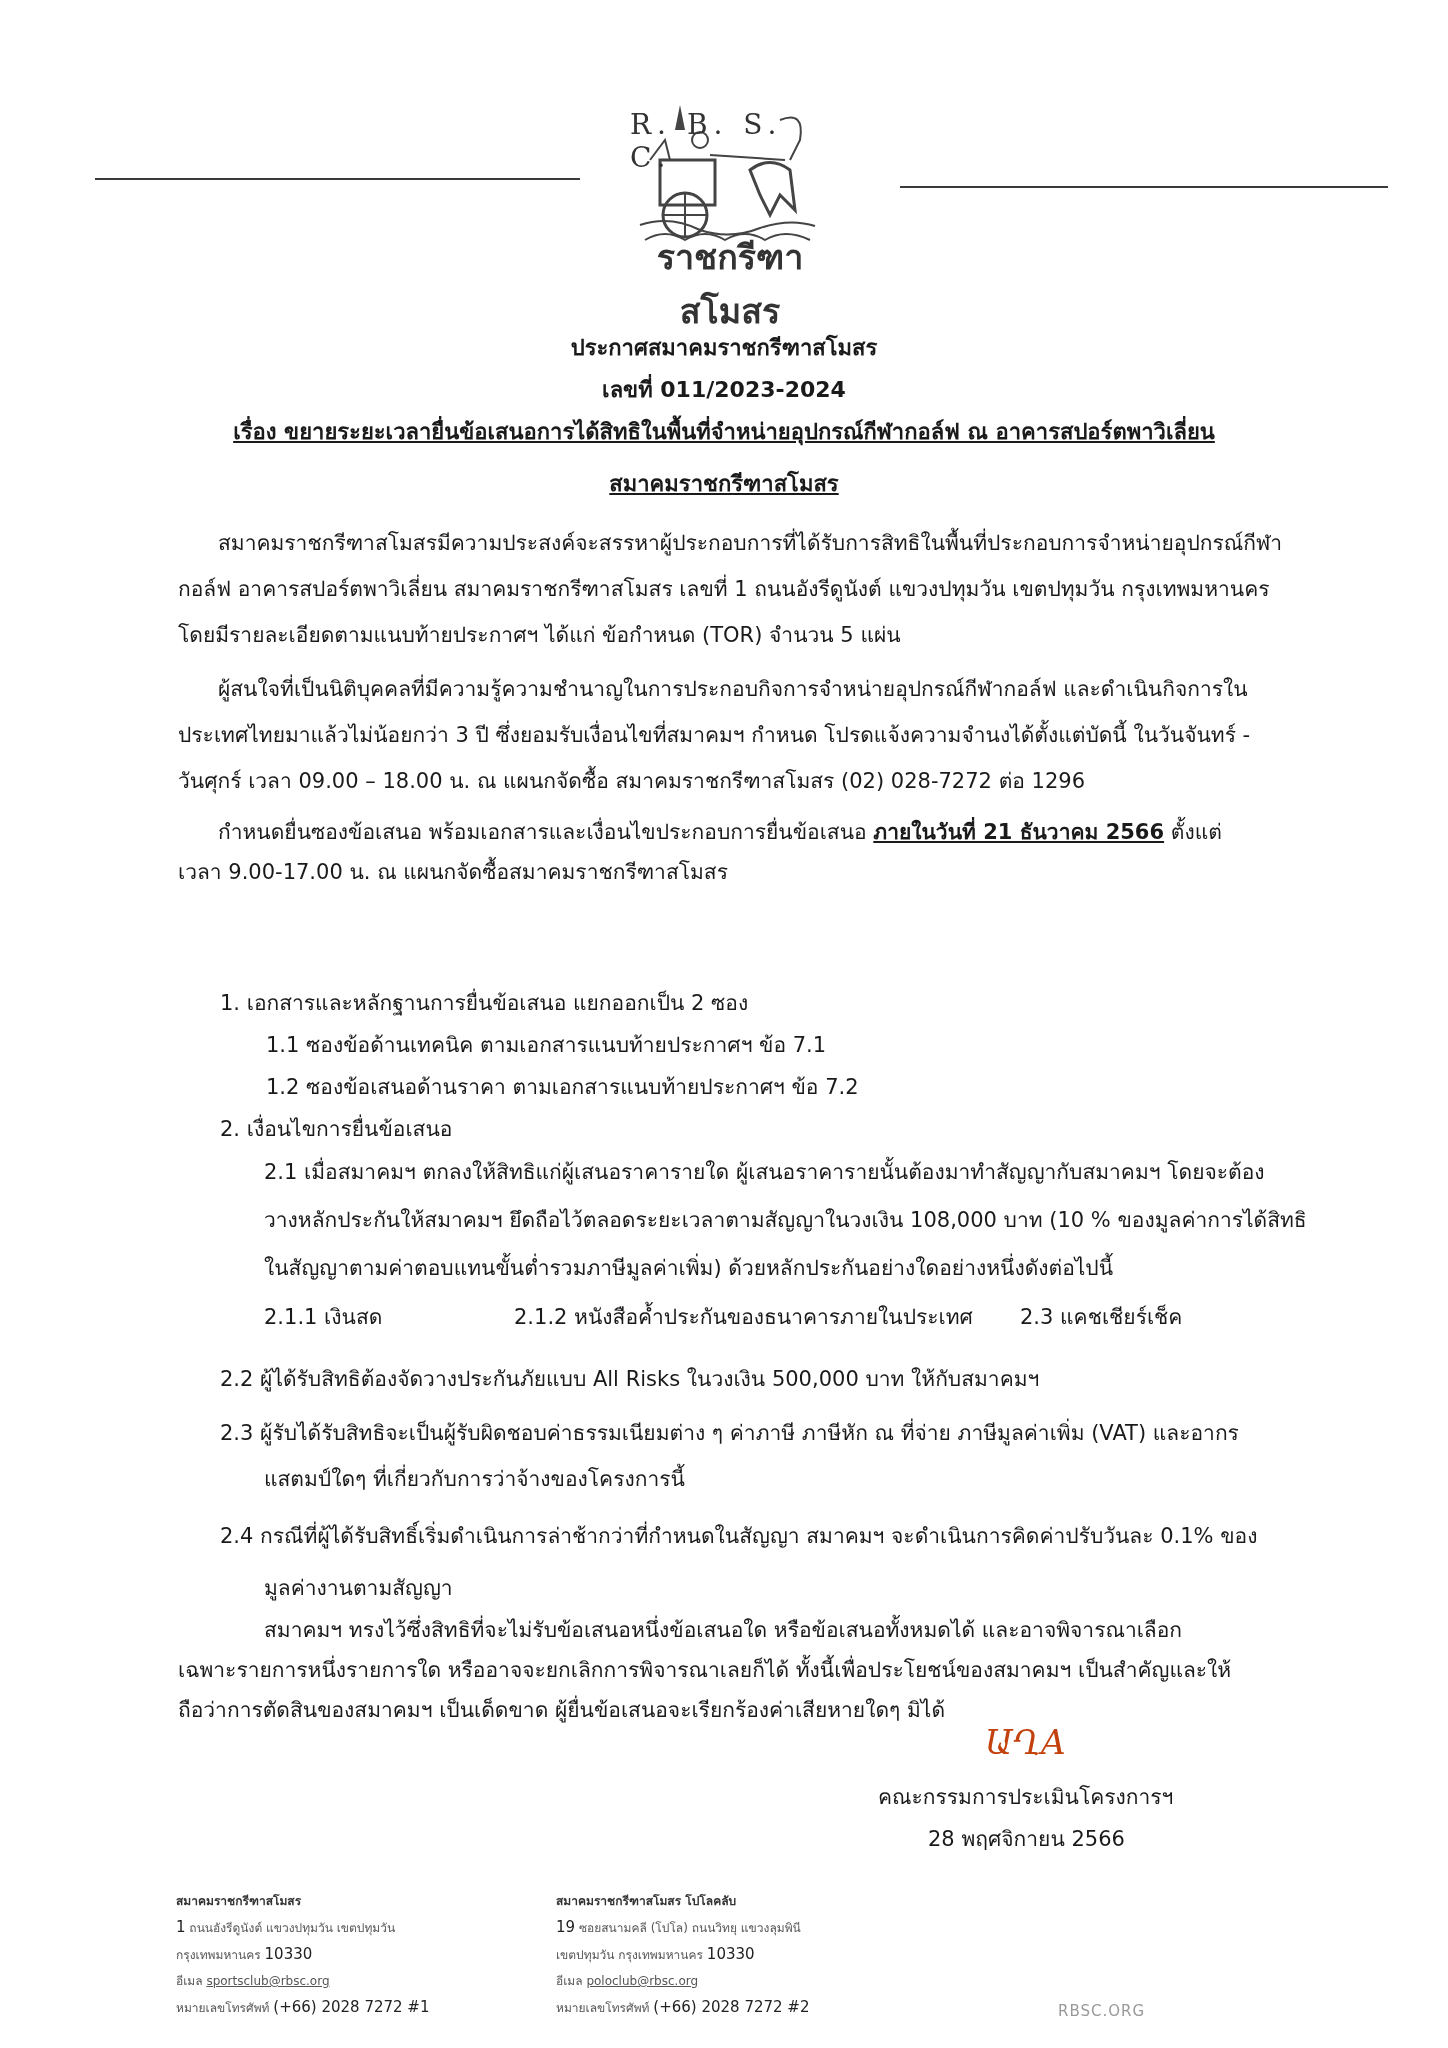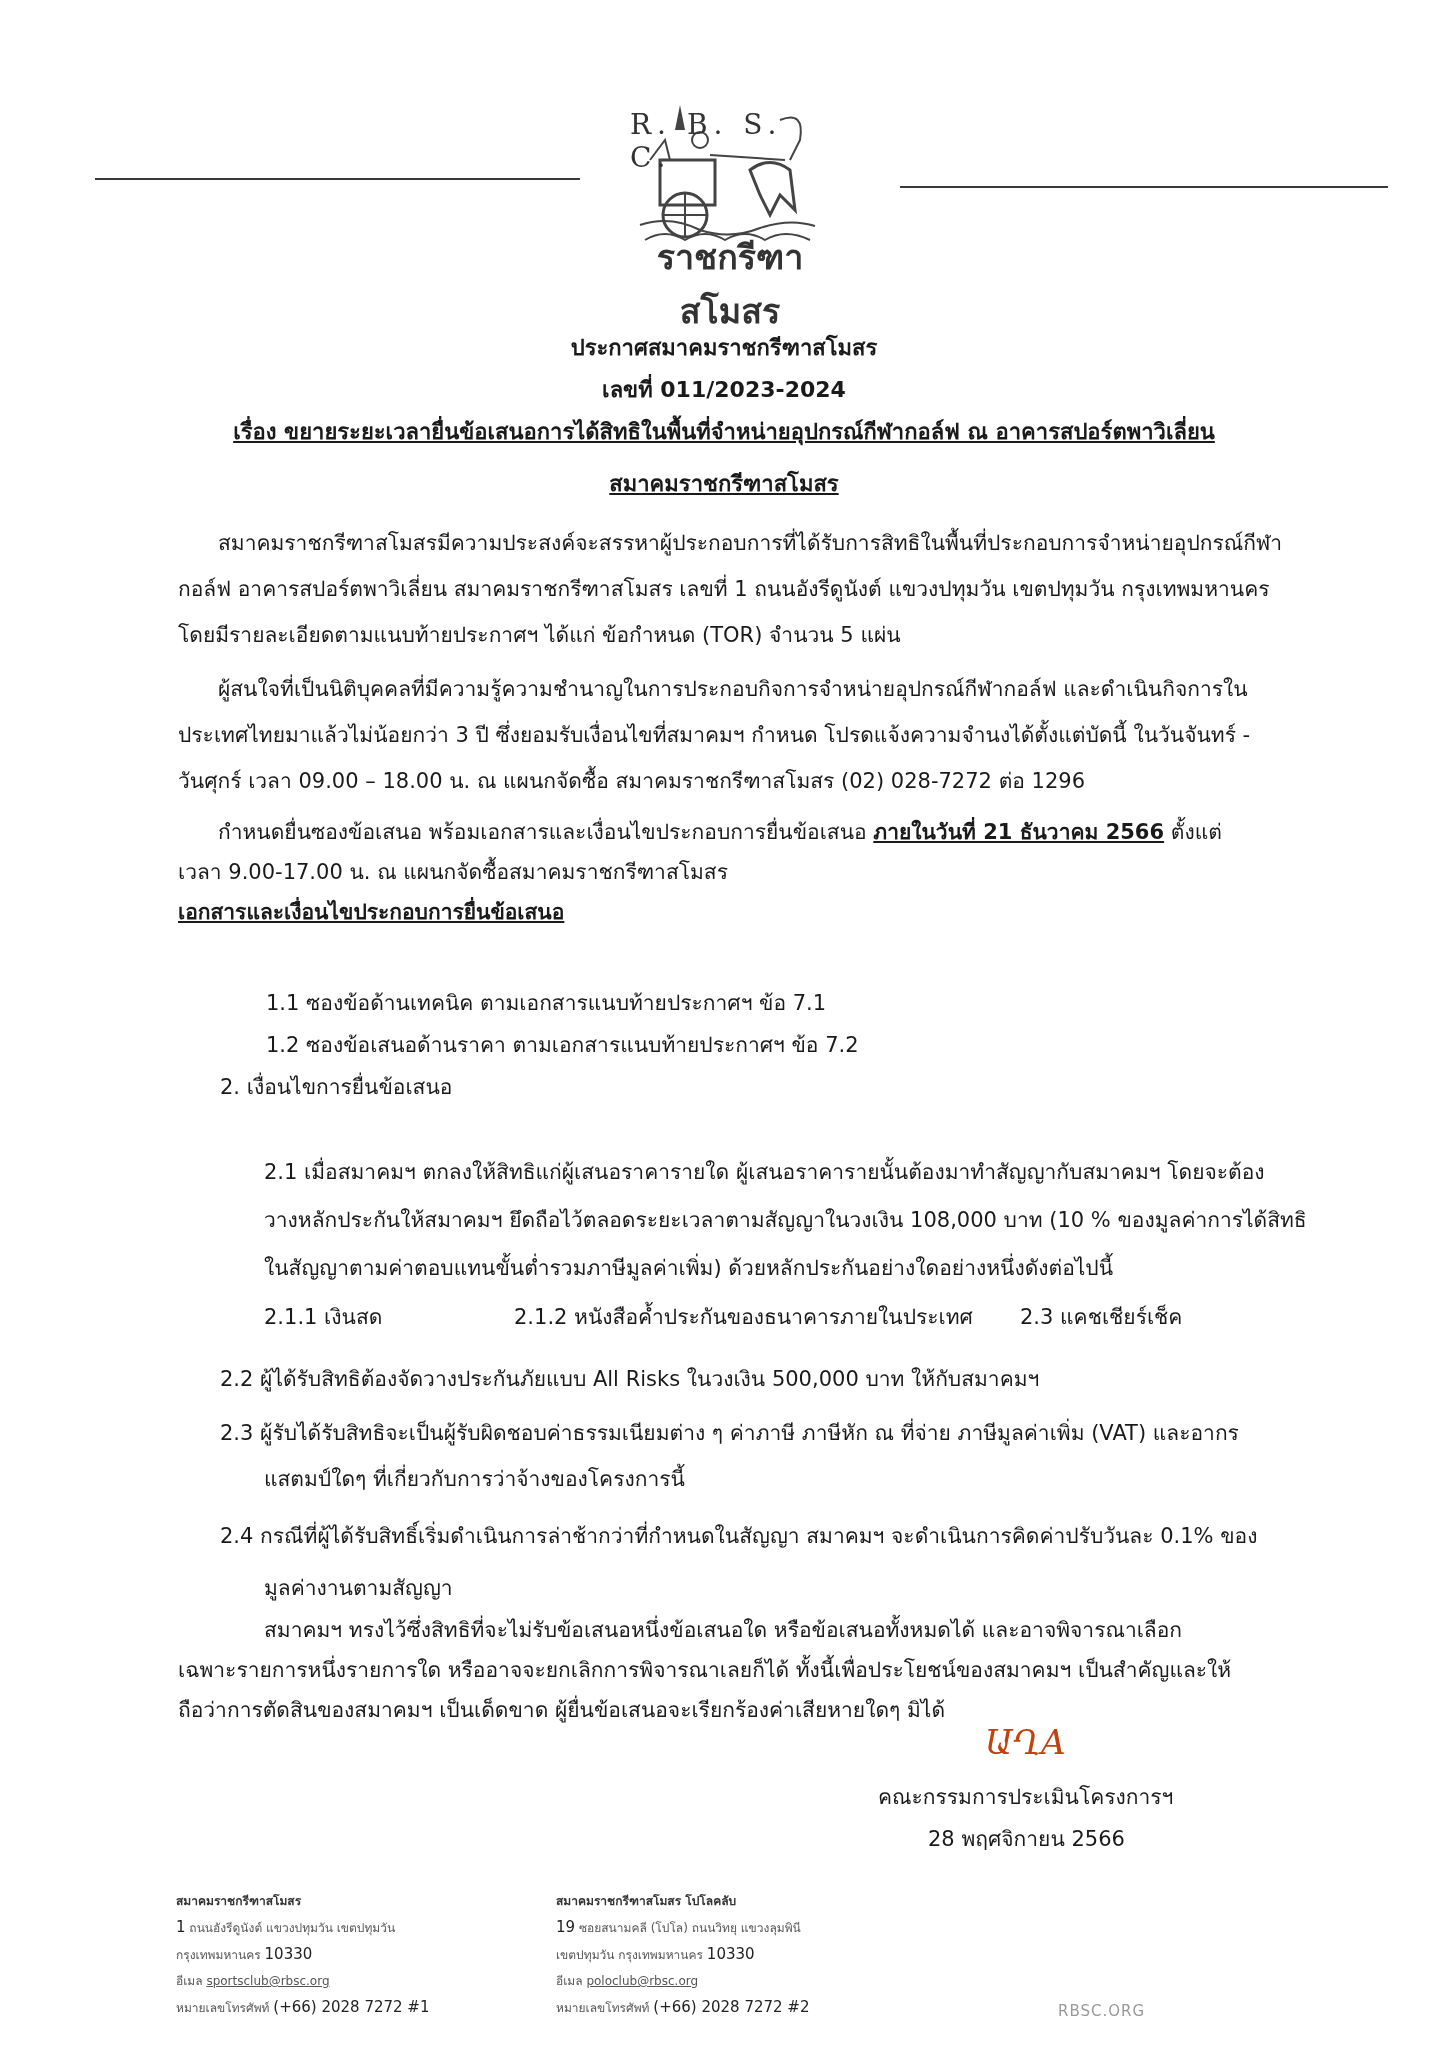--- a/index.html
+++ b/index.html
@@ -63,24 +63,24 @@
   <div style="padding-left:40px;">ผู้สนใจที่เป็นนิติบุคคลที่มีความรู้ความชำนาญในการประกอบกิจการจำหน่ายอุปกรณ์กีฬากอล์ฟ  และดำเนินกิจการใน</div>
   <div>ประเทศไทยมาแล้วไม่น้อยกว่า 3 ปี ซึ่งยอมรับเงื่อนไขที่สมาคมฯ กำหนด โปรดแจ้งความจำนงได้ตั้งแต่บัดนี้ ในวันจันทร์ -</div>
   <div>วันศุกร์ เวลา 09.00 – 18.00 น. ณ แผนกจัดซื้อ สมาคมราชกรีฑาสโมสร (02) 028-7272 ต่อ 1296</div>
 </div>
 
 <div class="para" style="left:178px; top:812px; line-height:40px;">
   <div style="padding-left:40px;">
     <span>กำหนดยื่นซองข้อเสนอ พร้อมเอกสารและเงื่อนไขประกอบการยื่นข้อเสนอ </span><span class="bold ul">ภายในวันที่ 21 ธันวาคม 2566</span><span> ตั้งแต่</span>
   </div>
   <div>เวลา 9.00-17.00 น. ณ แผนกจัดซื้อสมาคมราชกรีฑาสโมสร</div>
-  <div class="bold ul">เอกสารและเงื่อนไขประกอบการยื่นข้อเสนอ</div>
 </div>
 
 <div class="para" style="left:220px; top:982px; line-height:42px;">
+  <div>1.   เอกสารและหลักฐานการยื่นข้อเสนอ แยกออกเป็น 2 ซอง</div>
   <div style="padding-left:46px;">1.1  ซองข้อด้านเทคนิค ตามเอกสารแนบท้ายประกาศฯ ข้อ 7.1</div>
   <div style="padding-left:46px;">1.2  ซองข้อเสนอด้านราคา ตามเอกสารแนบท้ายประกาศฯ ข้อ 7.2</div>
   <div>2.   เงื่อนไขการยื่นข้อเสนอ</div>
 </div>
 
 <div class="para" style="left:264px; top:1148px; line-height:48px;">
   <div>2.1 เมื่อสมาคมฯ ตกลงให้สิทธิแก่ผู้เสนอราคารายใด ผู้เสนอราคารายนั้นต้องมาทำสัญญากับสมาคมฯ โดยจะต้อง</div>
   <div>วางหลักประกันให้สมาคมฯ ยึดถือไว้ตลอดระยะเวลาตามสัญญาในวงเงิน 108,000 บาท (10 % ของมูลค่าการได้สิทธิ</div>
   <div>ในสัญญาตามค่าตอบแทนขั้นต่ำรวมภาษีมูลค่าเพิ่ม) ด้วยหลักประกันอย่างใดอย่างหนึ่งดังต่อไปนี้</div>
 </div>

